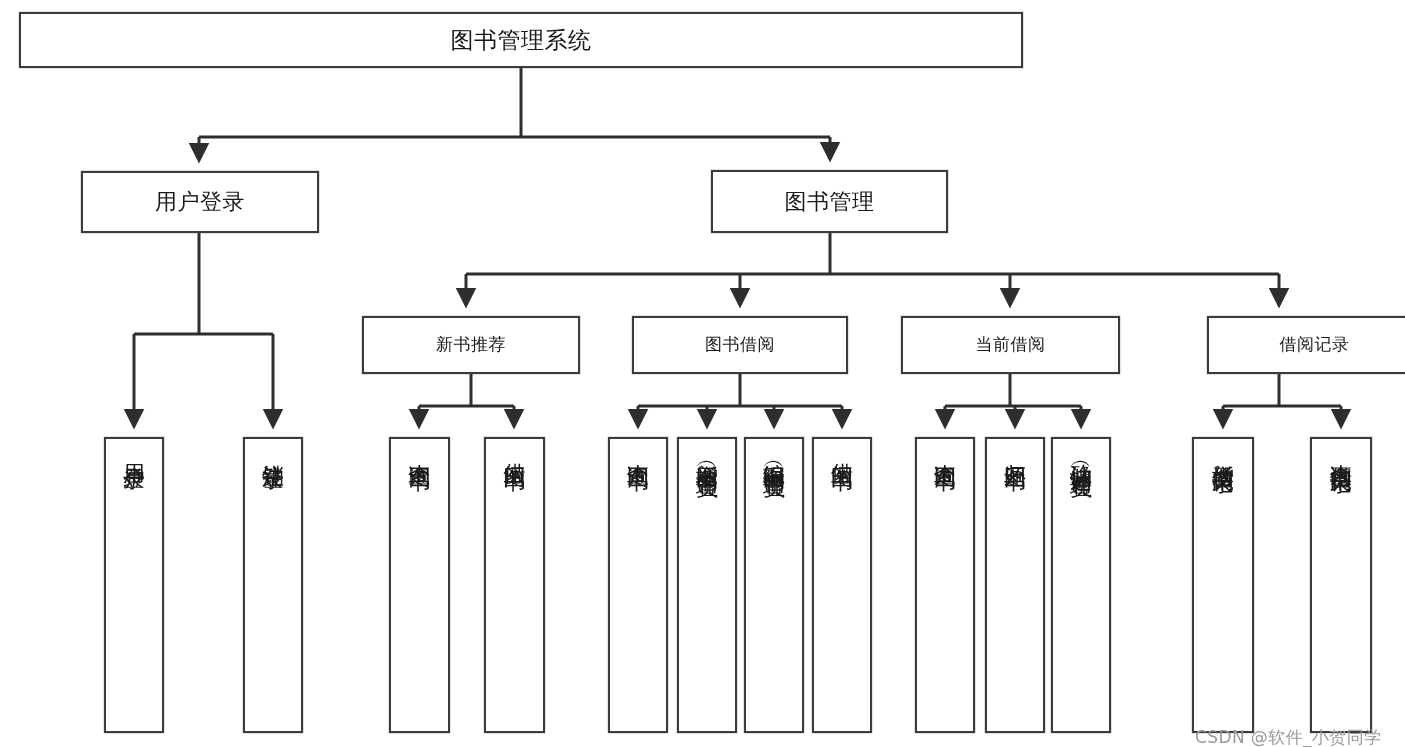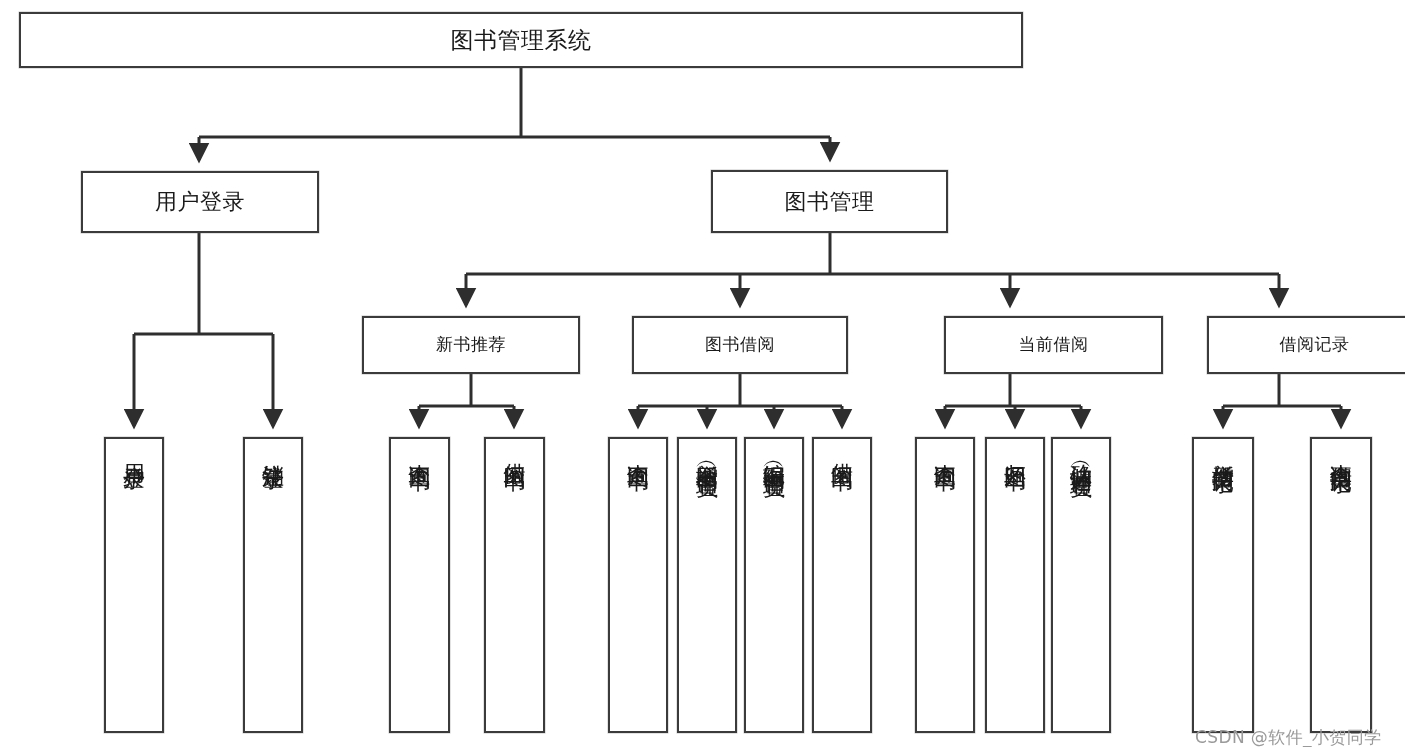--- a/index.html
+++ b/index.html
@@ -125,21 +125,21 @@
   <div class="node lvl1" style="left:711px; top:170px; width:237px; height:63px;">
     <span class="label">图书管理</span>
   </div>
 
   <div class="node lvl2" style="left:362px; top:316px; width:218px; height:58px;">
     <span class="label">新书推荐</span>
   </div>
   <div class="node lvl2" style="left:632px; top:316px; width:216px; height:58px;font-family:Liberation Serif, serif;">
     <span class="label">图书借阅</span>
   </div>
-  <div class="node lvl2" style="left:944px; top:316px; width:219px; height:58px;">
+  <div class="node lvl2" style="left:901px; top:316px; width:219px; height:58px;">
     <span class="label">当前借阅</span>
   </div>
   <div class="node lvl2" style="left:1207px; top:316px; width:215px; height:58px;">
     <span class="label">借阅记录</span>
   </div>
 
   <div class="node leaf" style="left:104px; top:437px; width:60px; height:296px;">
     <span class="label">用户登录</span>
   </div>
   <div class="node leaf" style="left:243px; top:437px; width:60px; height:296px;">

